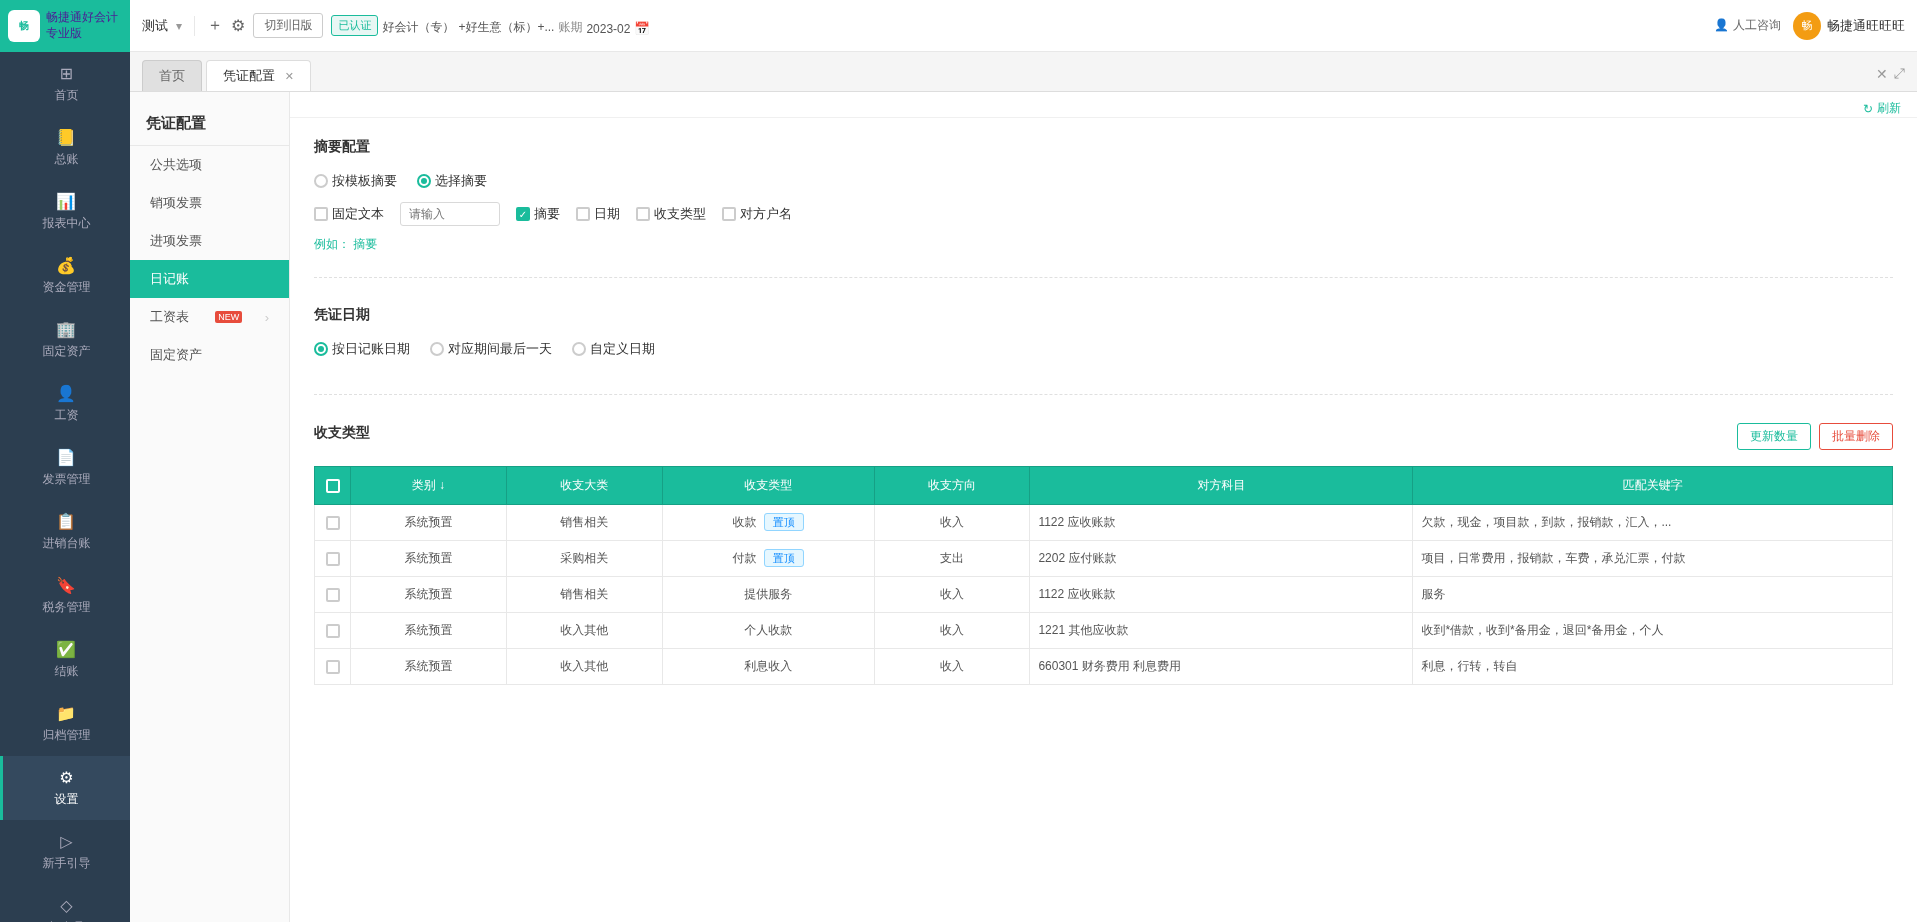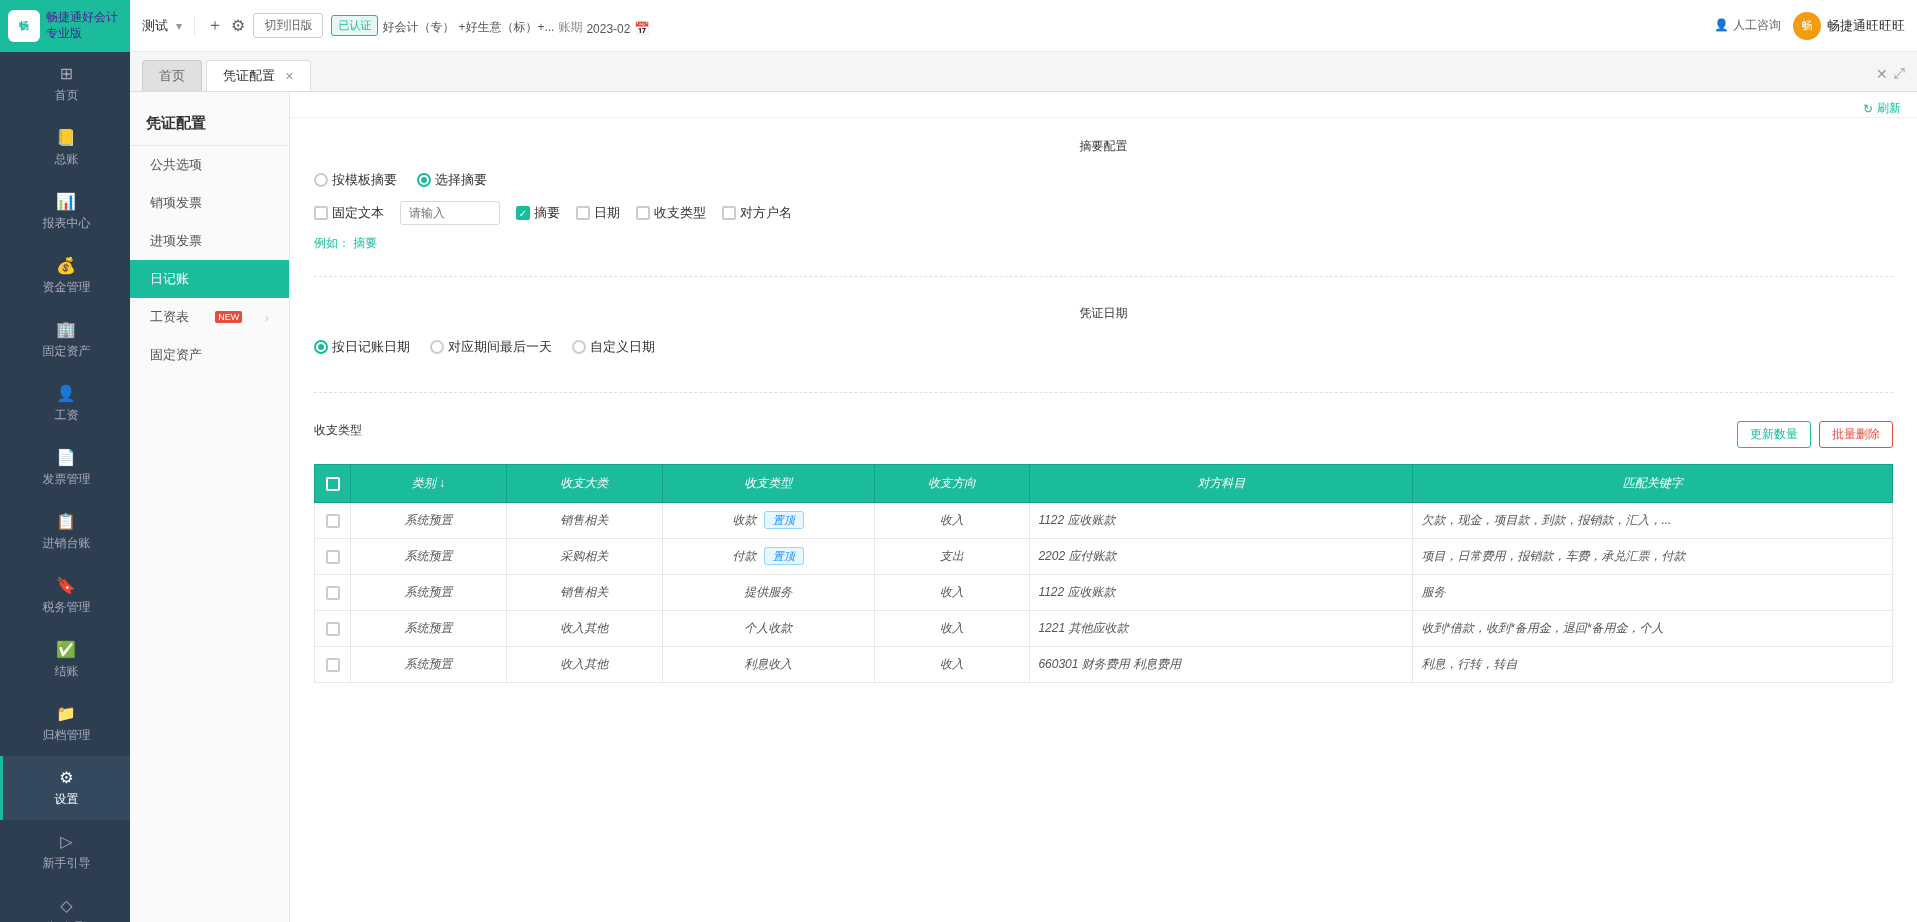--- a/index.html
+++ b/index.html
@@ -121,21 +121,21 @@
     
     .right-content {
       flex: 1;
       overflow-y: auto;
       padding: 20px 24px;
     }
 
     
     .section { margin-bottom: 28px; border-bottom: 1px dashed #e0e0e0; padding-bottom: 24px; }
     .section:last-child { border-bottom: none; }
-    .section-title { font-size: 12px; font-weight: normal; color: #333; margin-bottom: 16px; text-align: center; }
+    .section-title { font-size: 14px; font-weight: bold; color: #333; margin-bottom: 16px; }
 
     
     .radio-group { display: flex; gap: 20px; align-items: center; margin-bottom: 12px; }
     .radio-item { display: flex; align-items: center; gap: 4px; cursor: pointer; font-size: 13px; }
     .radio-circle {
       width: 14px; height: 14px; border-radius: 50%; border: 2px solid #ccc;
       display: flex; align-items: center; justify-content: center;
     }
     .radio-circle.checked { border-color: #1abc9c; }
     .radio-circle.checked::after { content: ''; width: 6px; height: 6px; background: #1abc9c; border-radius: 50%; }
@@ -155,21 +155,21 @@
     .example-text { color: #1abc9c; font-size: 12px; margin-top: 10px; }
 
     
     .table-section { margin-top: 0; }
     .table-actions { display: flex; justify-content: flex-end; gap: 8px; margin-bottom: 8px; }
     .table-btn {
       padding: 4px 12px; border: 1px solid #1abc9c; border-radius: 3px;
       background: white; color: #1abc9c; cursor: pointer; font-size: 12px;
     }
     .table-btn.danger { border-color: #e74c3c; color: #e74c3c; }
-    table { width: 100%; border-collapse: collapse; font-style: italic; }
+    table { width: 100%; border-collapse: collapse; }
     thead th {
       background: #1abc9c; color: white; padding: 10px 8px; text-align: center;
       font-size: 12px; font-weight: normal; border: 1px solid #16a085;
     }
     thead th:first-child { width: 36px; }
     tbody td {
       padding: 9px 8px; text-align: center; font-size: 12px; border: 1px solid #e8e8e8;
       color: #555;
     }
     .tag-blue { background: #e6f7ff; color: #1890ff; border: 1px solid #91d5ff; padding: 2px 8px; border-radius: 3px; font-size: 11px; cursor: pointer; }

